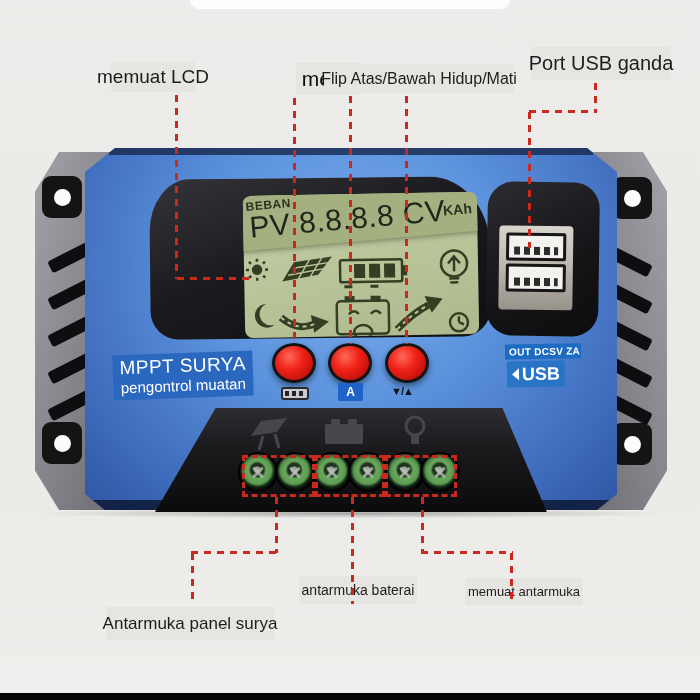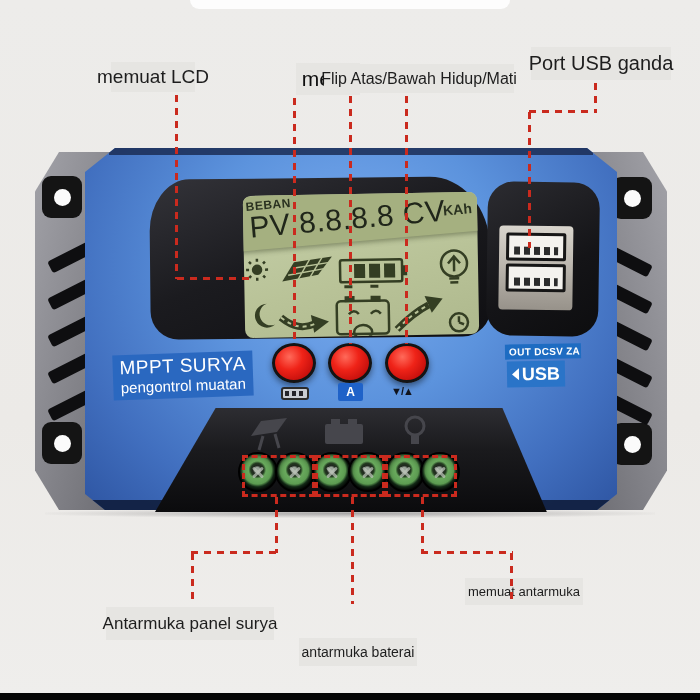--- a/index.html
+++ b/index.html
@@ -14,21 +14,21 @@
   
   .top-strip{left:190px;top:0;width:320px;height:9px;background:#fdfdfd;border-radius:0 0 14px 14px;}
 
   
   .lbl{background:#e6e5e2;color:#1d1d1d;display:flex;align-items:center;justify-content:center;white-space:nowrap;}
   .lbl-lcd{left:111px;top:62px;width:84px;height:30px;font-size:19px;}
   .lbl-menu{left:256px;top:63px;width:64px;height:32px;font-size:21px;color:#0e0e0e;font-weight:500;margin-left:40px;}
   .lbl-flip{left:324px;top:64px;width:190px;height:29px;font-size:16px;}
   .lbl-usb{left:531px;top:47px;width:140px;height:33px;font-size:20px;}
   .lbl-panel{left:106px;top:607px;width:168px;height:33px;font-size:17px;}
-  .lbl-bat{left:299px;top:638px;width:118px;height:28px;font-size:14px;}
+  .lbl-bat{left:299px;top:576px;width:118px;height:28px;font-size:14px;}
   .lbl-load{left:465px;top:578px;width:118px;height:27px;font-size:13px;}
 
   
   .vl{width:3px;background:repeating-linear-gradient(to bottom,var(--red) 0 7px,transparent 7px 13px);z-index:40;}
   .hl{height:3px;background:repeating-linear-gradient(to right,var(--red) 0 7px,transparent 7px 13px);z-index:40;}
   .vl-lcd{left:175px;top:95px;height:184px;}
   .hl-lcd{left:177px;top:277px;width:78px;}
   .vl-menu{left:293px;top:98px;height:246px;}
   .vl-flip1{left:349px;top:96px;height:248px;}
   .vl-flip2{left:405px;top:96px;height:248px;}

